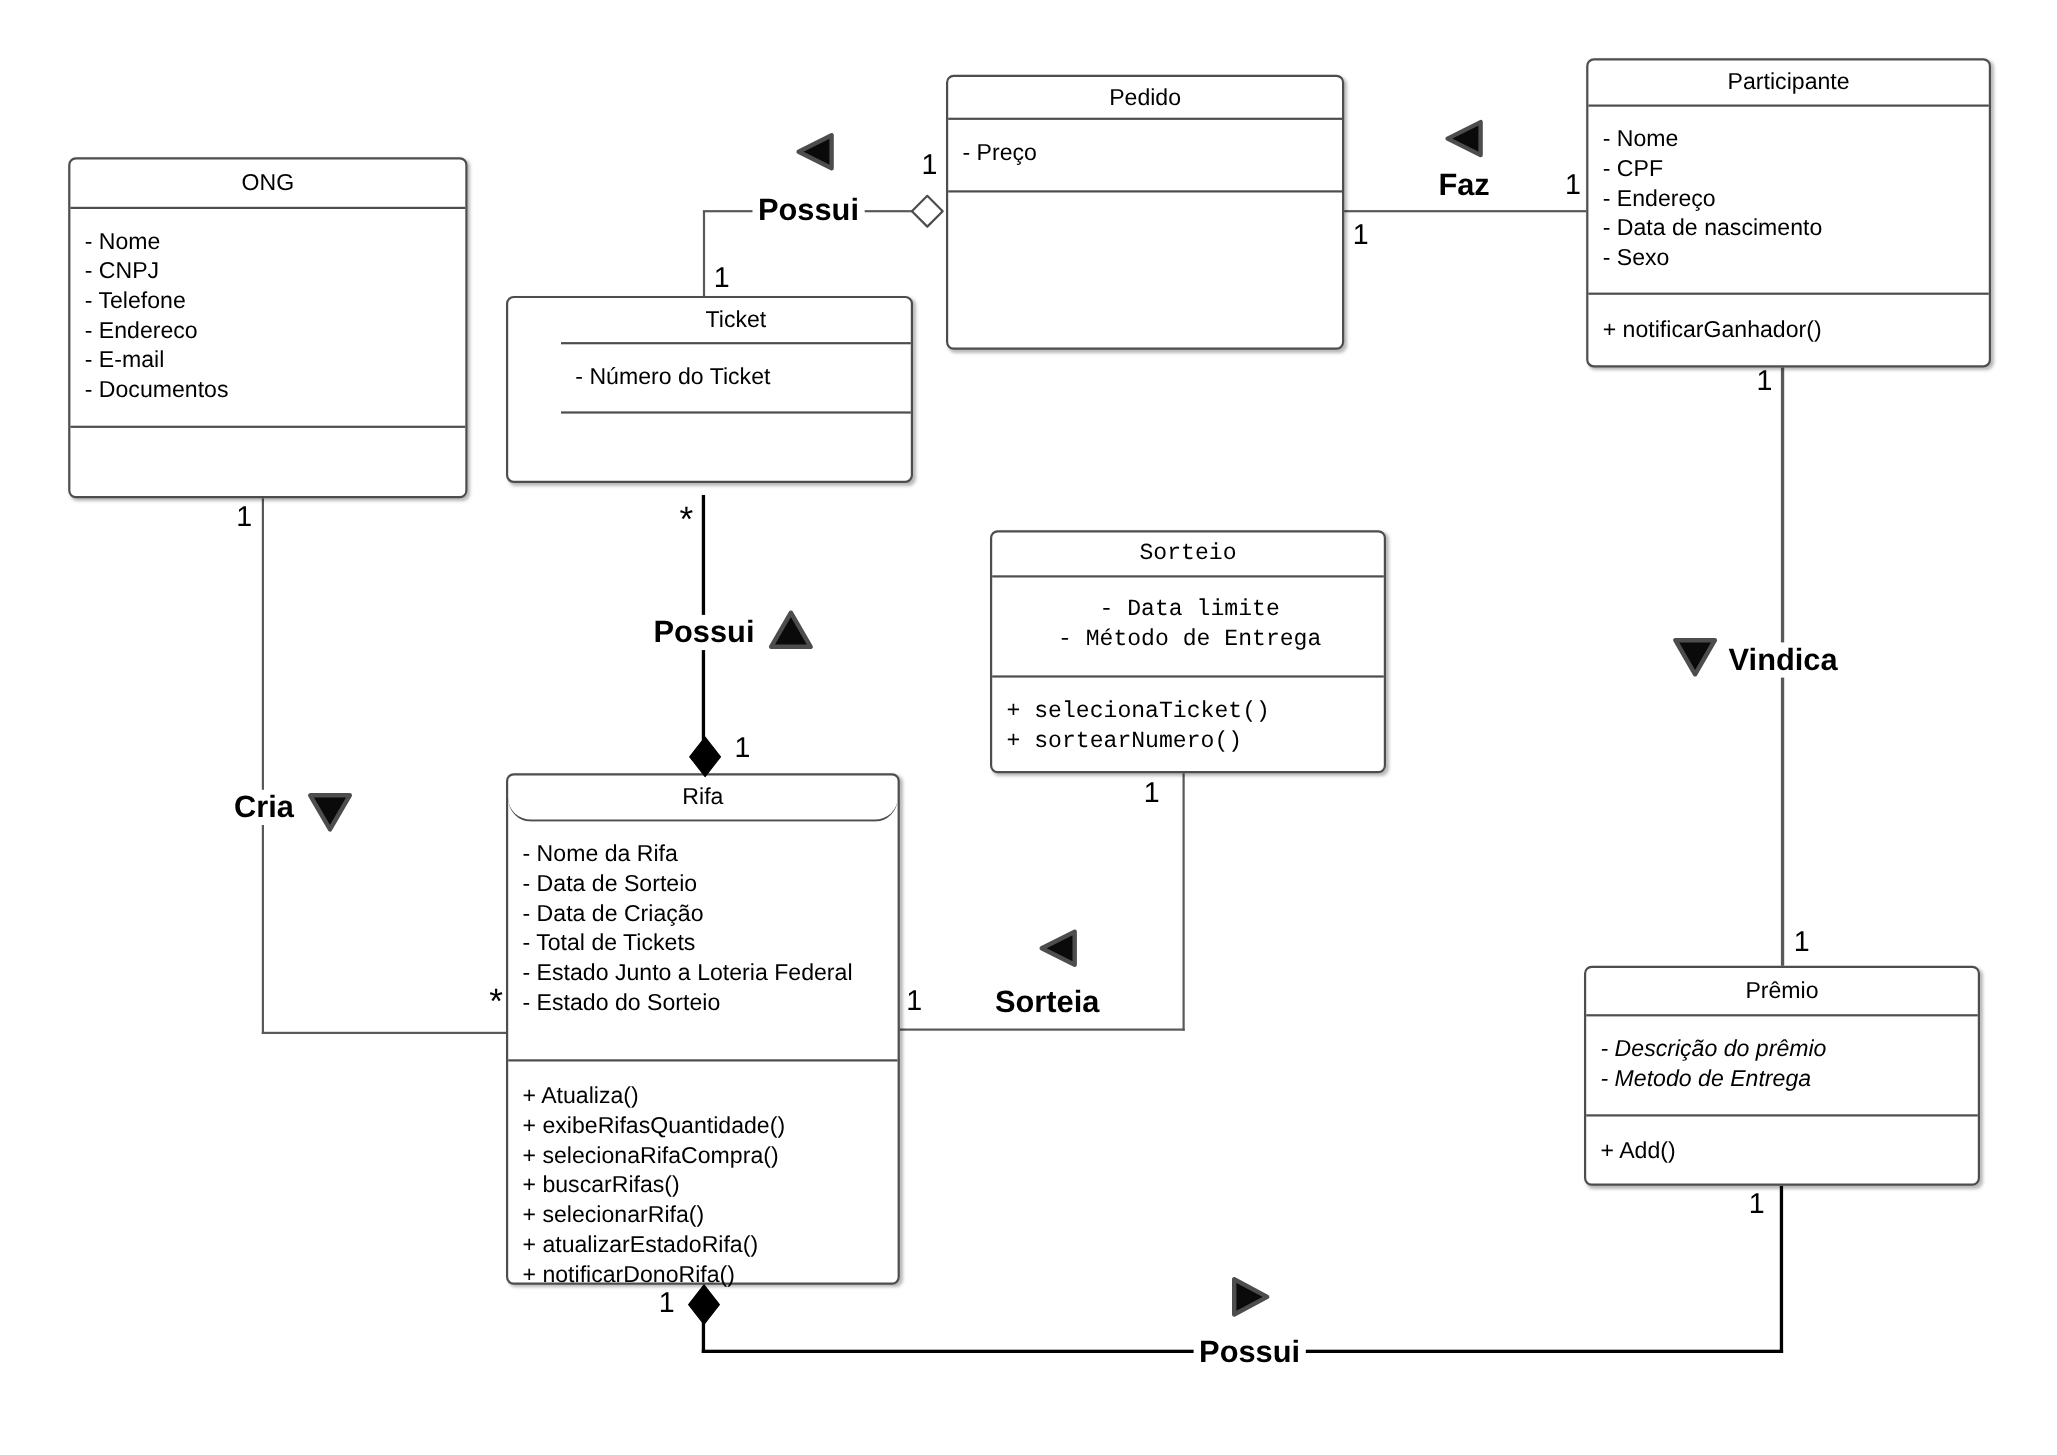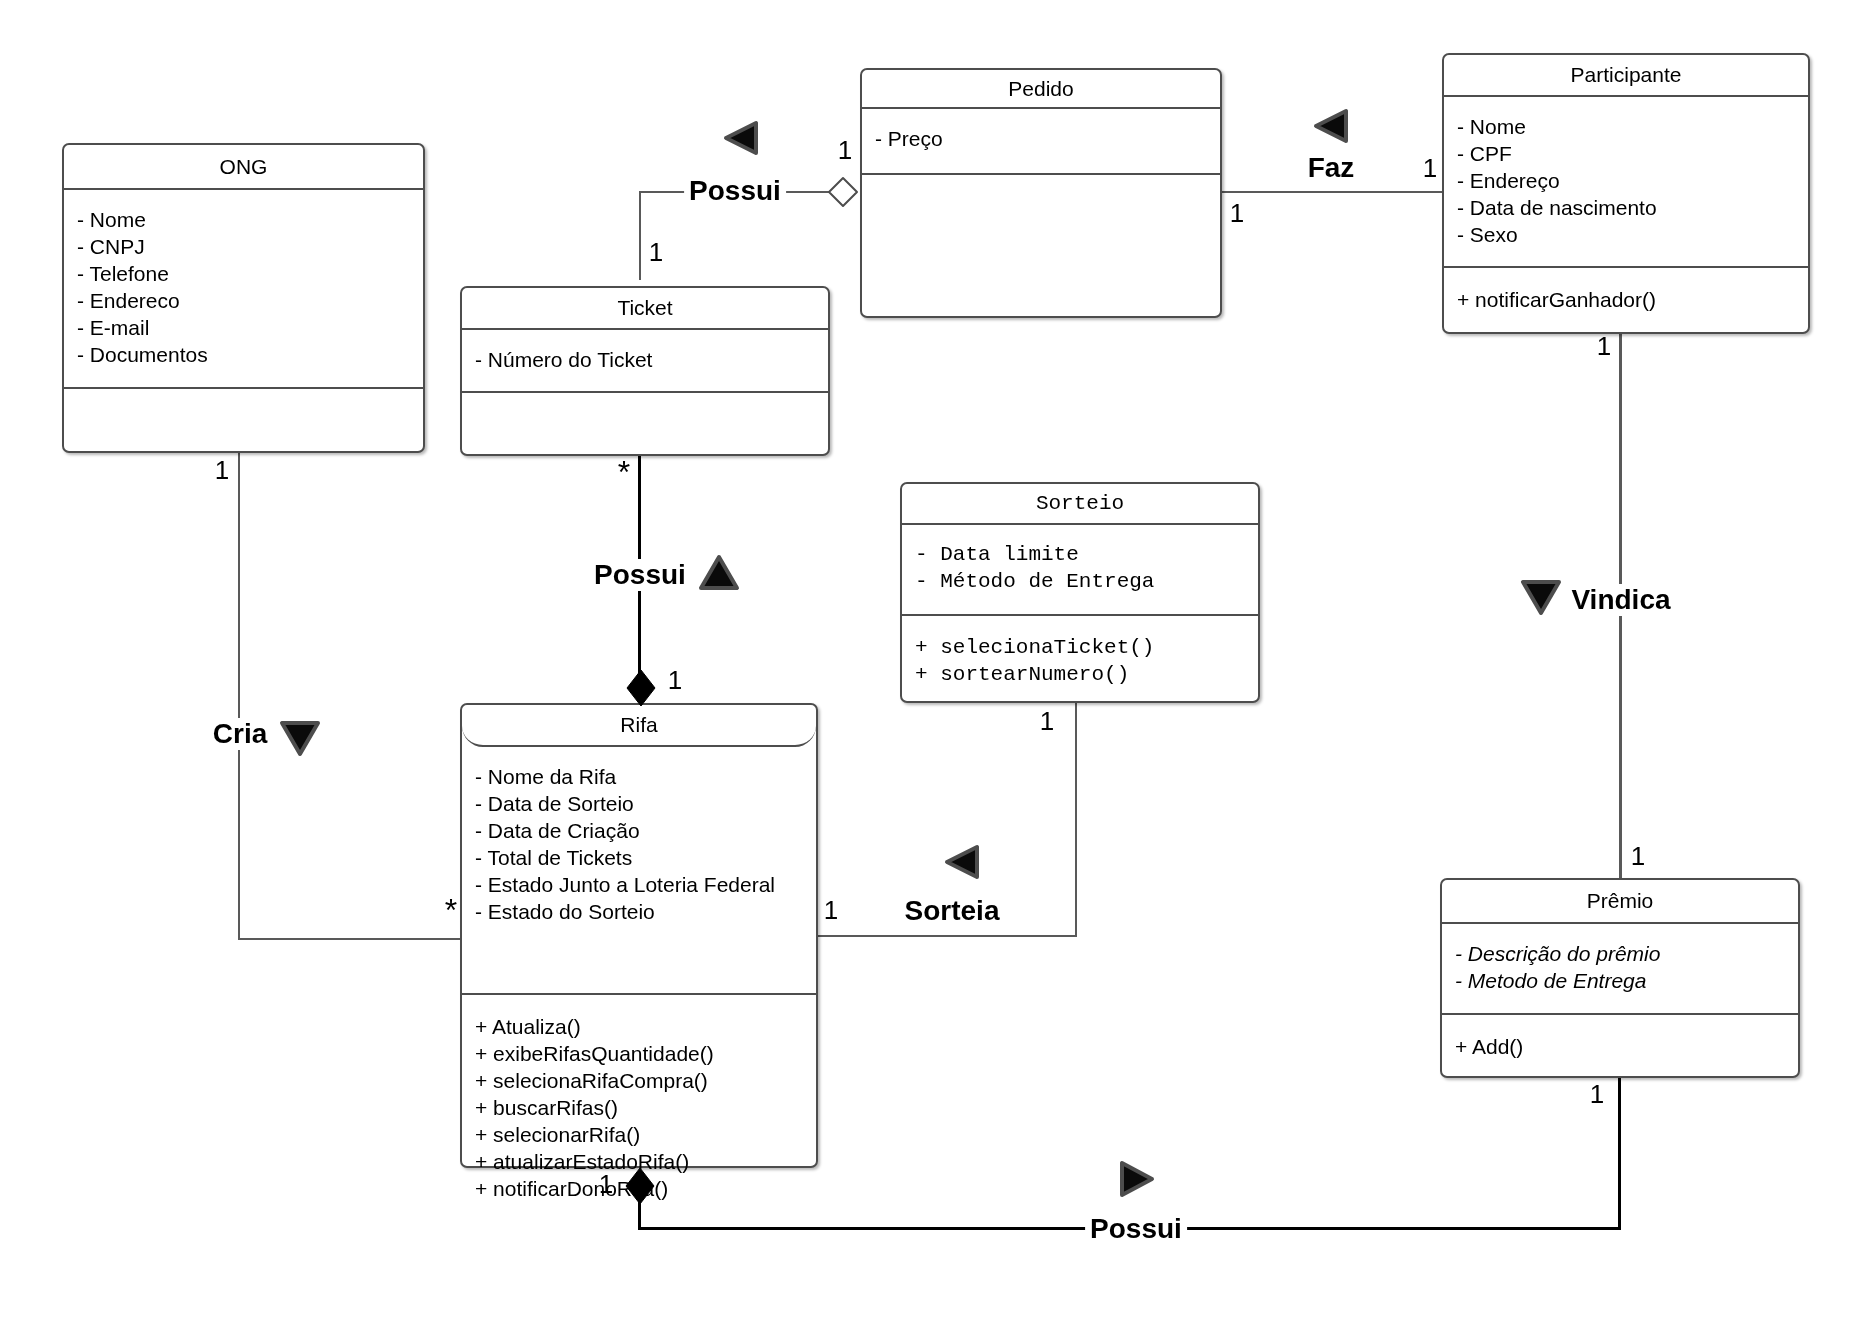--- a/index.html
+++ b/index.html
@@ -13,39 +13,39 @@
   .cls-attrs,.cls-methods{box-sizing:border-box;padding:16px 10px 0 13px;font-size:21px;line-height:27px;}
   .cls-attrs{border-bottom:2px solid #4d4d4d;}
   .cls-methods{padding-top:18px;}
   .member{white-space:nowrap;}
   .member.muted{color:#999999;}
 
   #cls-ong{left:62px;top:143px;width:363px;height:310px;}
   #cls-ong .cls-title{height:45px;line-height:43px;}
   #cls-ong .cls-attrs{height:199px;}
 
-  #cls-ticket{left:460px;top:286px;width:370px;height:170px;}
+  #cls-ticket{left:460px;top:269px;width:370px;height:170px;padding-left:48px;}
   #cls-ticket .cls-title{height:42px;line-height:40px;}
   #cls-ticket .cls-attrs{height:63px;}
 
   #cls-pedido{left:860px;top:68px;width:362px;height:250px;}
   #cls-pedido .cls-title{height:39px;line-height:37px;}
   #cls-pedido .cls-attrs{height:66px;}
 
   #cls-participante{left:1442px;top:53px;width:368px;height:281px;}
   #cls-participante .cls-title{height:42px;line-height:40px;}
   #cls-participante .cls-attrs{height:171px;}
 
   #cls-sorteio{left:900px;top:482px;width:360px;height:221px;font-family:Liberation Mono, monospace;}
   #cls-sorteio .cls-title{height:41px;line-height:39px;}
-  #cls-sorteio .cls-attrs{height:91px;}
+  #cls-sorteio .cls-attrs{height:91px;text-align:center;}
 
   #cls-rifa{left:460px;top:703px;width:358px;height:465px;}
   #cls-rifa .cls-title{height:42px;line-height:40px;border-radius:21px;}
-  #cls-rifa .cls-attrs{height:248px;}
+  #cls-rifa .cls-attrs{height:218px;}
 
   #cls-premio{left:1440px;top:878px;width:360px;height:200px;}
   #cls-premio .cls-title{height:44px;line-height:42px;}
   #cls-premio .cls-attrs{height:91px;font-style:italic;}
 
   
   .seg{position:absolute;background:#595959;z-index:1;}
   .seg.h{height:2px;} .seg.v{width:2px;}
   .seg.black{background:#000;} .seg.black.h{height:3px;} .seg.black.v{width:3px;}
 

